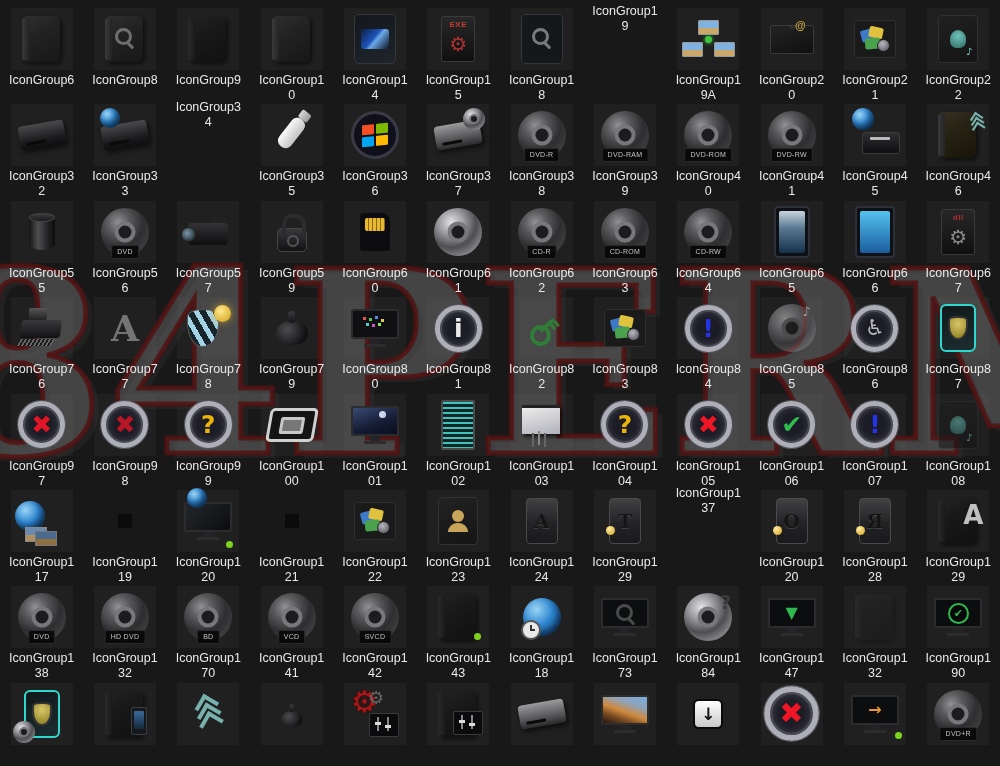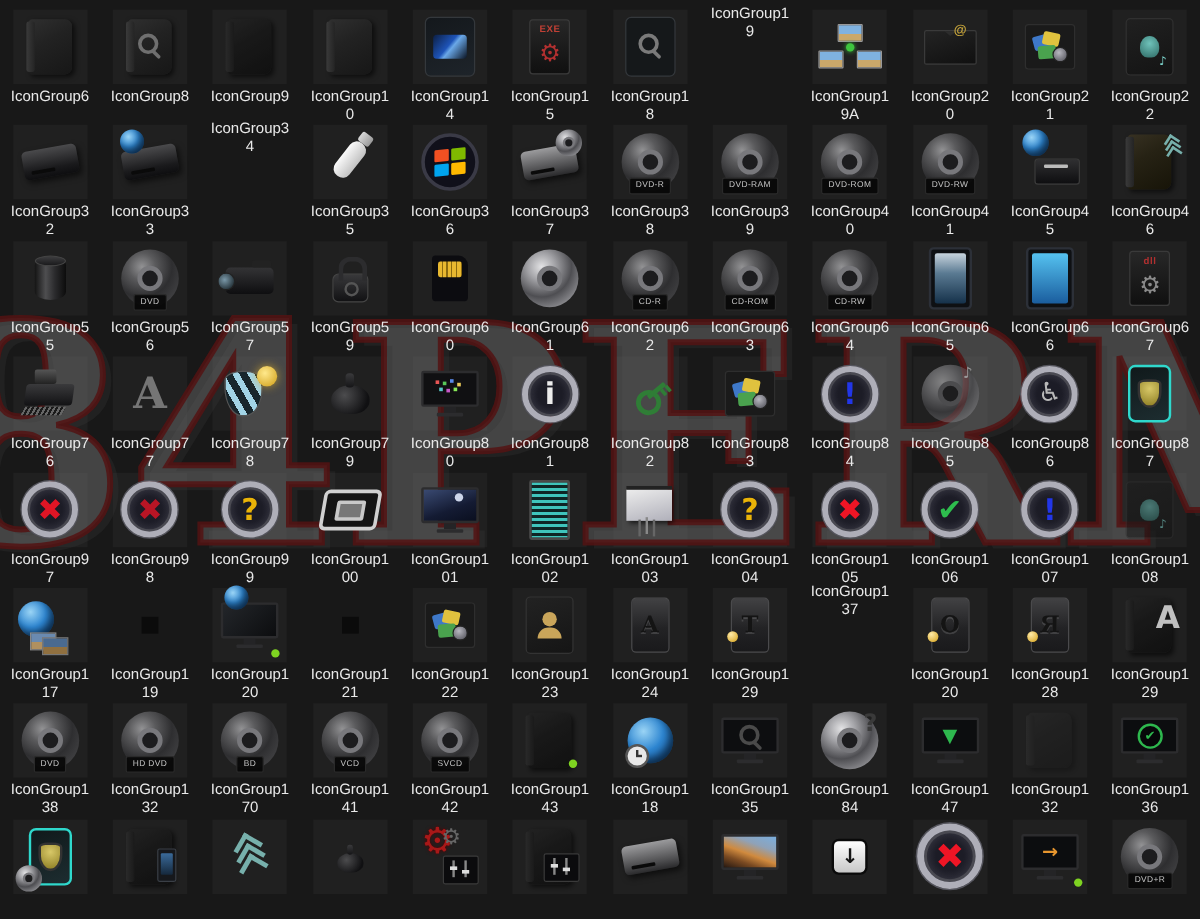--- a/index.html
+++ b/index.html
@@ -1093,21 +1093,21 @@
         <div class="tile">
           <span class="monw">
             <span class="mon" style="background: rgb(13, 14, 16);"></span>
             <span class="mstand"></span>
             <span class="mbase"></span>
           </span>
           <span class="mag" style="--mc: #4a4a4a; left: 22px; top: 18px; transform: none;"></span>
         </div>
         <div class="lab">
           <span>IconGroup1</span>
-          <span>35</span>
+          <span>73</span>
         </div>
       </div>
       <div class="cell">
         <div class="tile">
           <span class="disc shiny"></span>
           <span class="ovl" style="position: absolute; z-index: 7; font-weight: bold; line-height: 1; font-family: &quot;DejaVu Sans&quot;, sans-serif; font-size: 20px; color: rgb(58, 58, 58); right: 8px; top: 6px;">?</span>
         </div>
         <div class="lab">
           <span>IconGroup1</span>
           <span>84</span>
@@ -1142,21 +1142,21 @@
           <span class="monw">
             <span class="mon" style="background: rgb(12, 13, 15);">
               <span class="mbadge" style="color: rgb(46, 184, 78); border-color: rgb(46, 184, 78);">✔</span>
             </span>
             <span class="mstand"></span>
             <span class="mbase"></span>
           </span>
         </div>
         <div class="lab">
           <span>IconGroup1</span>
-          <span>36</span>
+          <span>90</span>
         </div>
       </div>
       <div class="cell">
         <div class="tile">
           <span class="dev">
             <span class="devshield"></span>
           </span>
           <span class="disc shiny mini" style="position: absolute; z-index: 7; width: 22px; height: 22px; left: 2px; bottom: 2px;"></span>
         </div>
         <div class="lab"></div>

